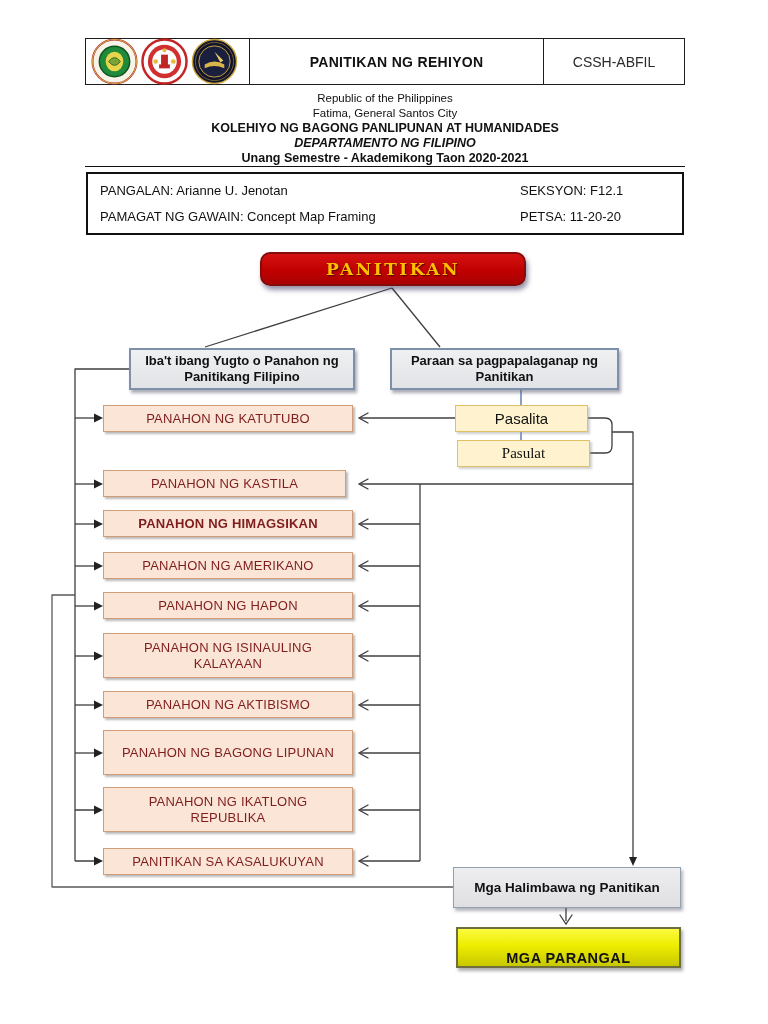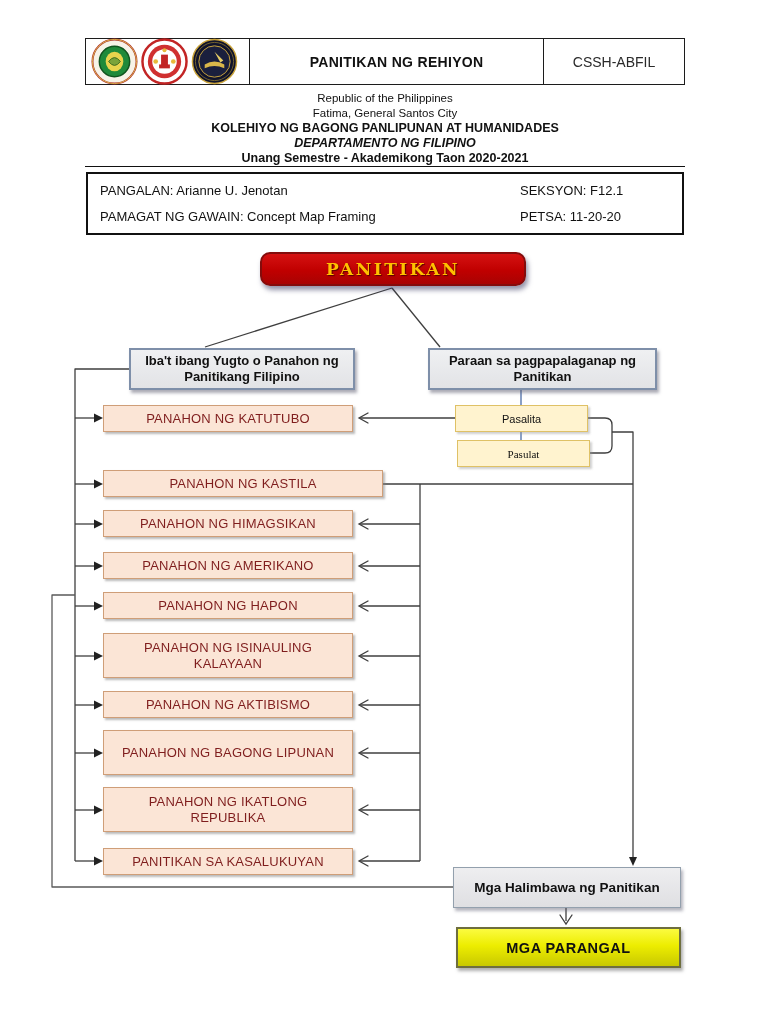--- a/index.html
+++ b/index.html
@@ -1,17 +1,17 @@
 <!DOCTYPE html>
 <html><head>
 <meta charset="utf-8">
 <style>
   html,body{margin:0;padding:0;background:#ffffff;}
   .page{position:relative;width:768px;height:1024px;background:#ffffff;overflow:hidden;
-        font-family:"Liberation Sans", sans-serif;color:#111;}
+        font-family:"Liberation Sans", sans-serif;color:#111;border-radius:21px;}
   .abs{position:absolute;box-sizing:border-box;}
 
   
   .hdr-table{display:flex;border:1.8px solid #1c1c1c;background:#fff;}
   .hdr-cell{display:flex;align-items:center;justify-content:center;box-sizing:border-box;}
   .hdr-logos{width:163px;padding-left:2px;justify-content:flex-start;}
   .hdr-title{flex:1;border-left:1.8px solid #1c1c1c;border-right:1.8px solid #1c1c1c;
              font-weight:bold;font-size:14px;letter-spacing:.3px;}
   .hdr-code{width:140px;font-size:14px;color:#2a2a2a;}
   .logo{width:47px;height:47px;flex:0 0 auto;margin-left:3px;}
@@ -35,27 +35,27 @@
             box-shadow:2px 4px 5px rgba(60,60,100,.55);
             color:#ffc000;font-family:"DejaVu Serif", serif;font-weight:bold;
             font-size:17px;letter-spacing:2.5px;text-shadow:1px 1px 1px #5a0000;}
   .branch-box{background:linear-gradient(180deg,#eff0f2 0%,#e2e3e6 100%);
               border:2px solid #7e8fa9;box-shadow:2px 3px 3px rgba(90,90,110,.5);
               font-weight:bold;font-size:13px;line-height:16px;padding:2px 8px;}
   .period-box{background:#fbe5d6;border:1.6px solid #cf9e78;
               box-shadow:2px 2px 2px rgba(130,130,130,.55);
               font-size:13px;letter-spacing:.2px;line-height:16px;padding:1px 16px;color:#7f1d1d;}
   .method-box{background:#fff3cf;border:1.6px solid #dfc166;
-              box-shadow:2px 2px 2px rgba(150,150,150,.45);font-size:11px;}
+              box-shadow:2px 2px 2px rgba(150,150,150,.45);font-size:15px;}
   .examples-box{background:linear-gradient(180deg,#eeeef0 0%,#dfdfe2 100%);
                 border:1.6px solid #93a0ad;box-shadow:2px 3px 3px rgba(90,90,110,.45);
                 font-weight:bold;font-size:13.5px;line-height:17px;}
   .awards-box{background:linear-gradient(180deg,#fbfb40 0%,#eded00 45%,#c8c800 100%);
               border:2px solid #6e6e3e;box-shadow:2px 3px 3px rgba(100,100,100,.5);
-              font-weight:bold;font-size:14.5px;letter-spacing:.5px;}
+              font-weight:bold;font-size:14.5px;letter-spacing:.5px;align-items:flex-end;}
   svg.wires{position:absolute;left:0;top:0;z-index:1;}
 </style>
 </head>
 <body>
 
 <div class="page">
 
   <div class="abs hdr-table" style="left:85px;top:38px;width:600px;height:47px;">
     <div class="hdr-cell hdr-logos">
       <svg class="logo" viewBox="0 0 48 48">
@@ -184,38 +184,38 @@
     <path d="M521,390 V440" stroke="#6c87b7" stroke-width="1.6" fill="none"></path>
   </svg>
 
   <div class="abs cbox root-box" style="left:260px;top:252px;width:266px;height:34px;">
     <span>PANITIKAN</span>
   </div>
 
   <div class="abs cbox branch-box" style="left:129px;top:348px;width:226px;height:42px;align-items:center;">
     <span>Iba't ibang Yugto o Panahon ng Panitikang Filipino</span>
   </div>
-  <div class="abs cbox branch-box" style="left:428px;top:348px;width:229px;height:42px;">
+  <div class="abs cbox branch-box" style="left:390px;top:348px;width:229px;height:42px;">
     <span>Paraan sa pagpapalaganap ng Panitikan</span>
   </div>
 
   <div class="abs cbox method-box" style="left:455px;top:405px;width:133px;height:27px;">
     <span>Pasalita</span>
   </div>
   <div class="abs cbox method-box" style="left:457px;top:440px;width:133px;height:27px;font-family:Liberation Serif, serif;">
     <span>Pasulat</span>
   </div>
 
   <div class="abs cbox period-box" style="left:103px;top:405px;width:250px;height:27px;">
     <span>PANAHON NG KATUTUBO</span>
   </div>
-  <div class="abs cbox period-box" style="left:103px;top:470px;width:280px;height:27px;">
+  <div class="abs cbox period-box" style="left:103px;top:470px;width:243px;height:27px;">
     <span>PANAHON NG KASTILA</span>
   </div>
-  <div class="abs cbox period-box" style="left:103px;top:510px;width:250px;height:27px;">
+  <div class="abs cbox period-box" style="left:103px;top:510px;width:250px;height:27px;font-weight:bold;">
     <span>PANAHON NG HIMAGSIKAN</span>
   </div>
   <div class="abs cbox period-box" style="left:103px;top:552px;width:250px;height:27px;">
     <span>PANAHON NG AMERIKANO</span>
   </div>
   <div class="abs cbox period-box" style="left:103px;top:592px;width:250px;height:27px;">
     <span>PANAHON NG HAPON</span>
   </div>
   <div class="abs cbox period-box" style="left:103px;top:633px;width:250px;height:45px;">
     <span>PANAHON NG ISINAULING KALAYAAN</span>

